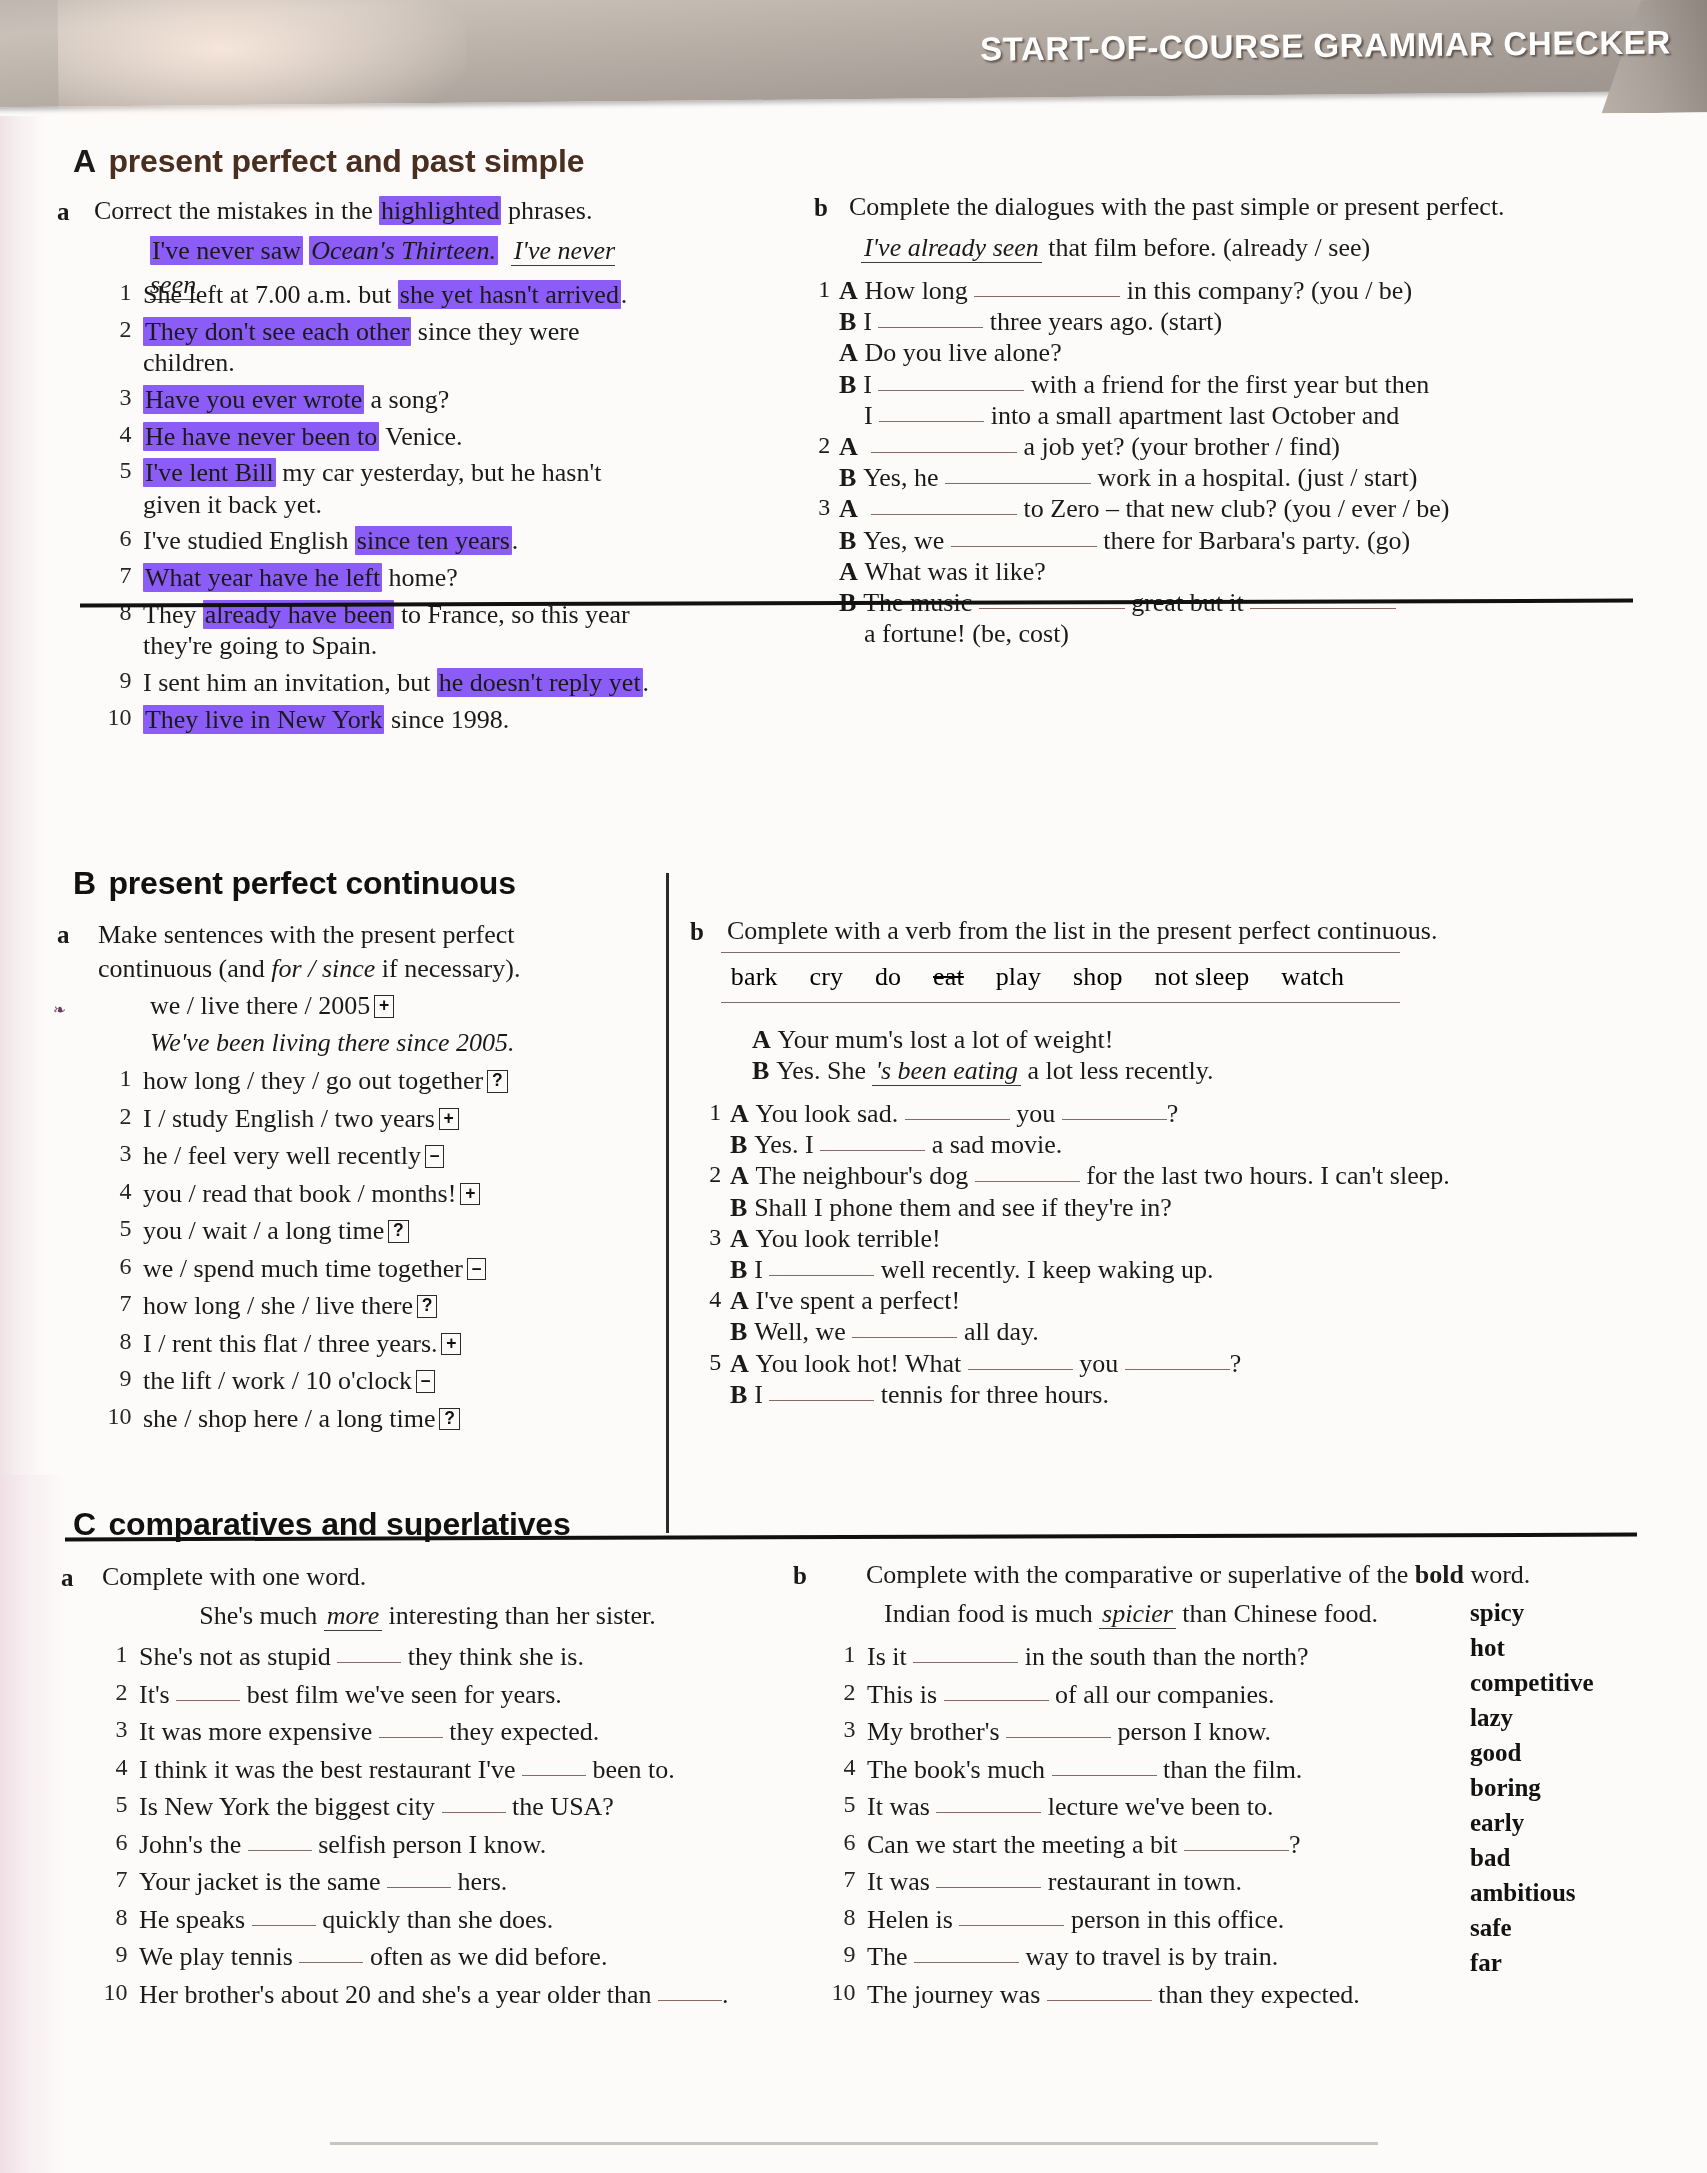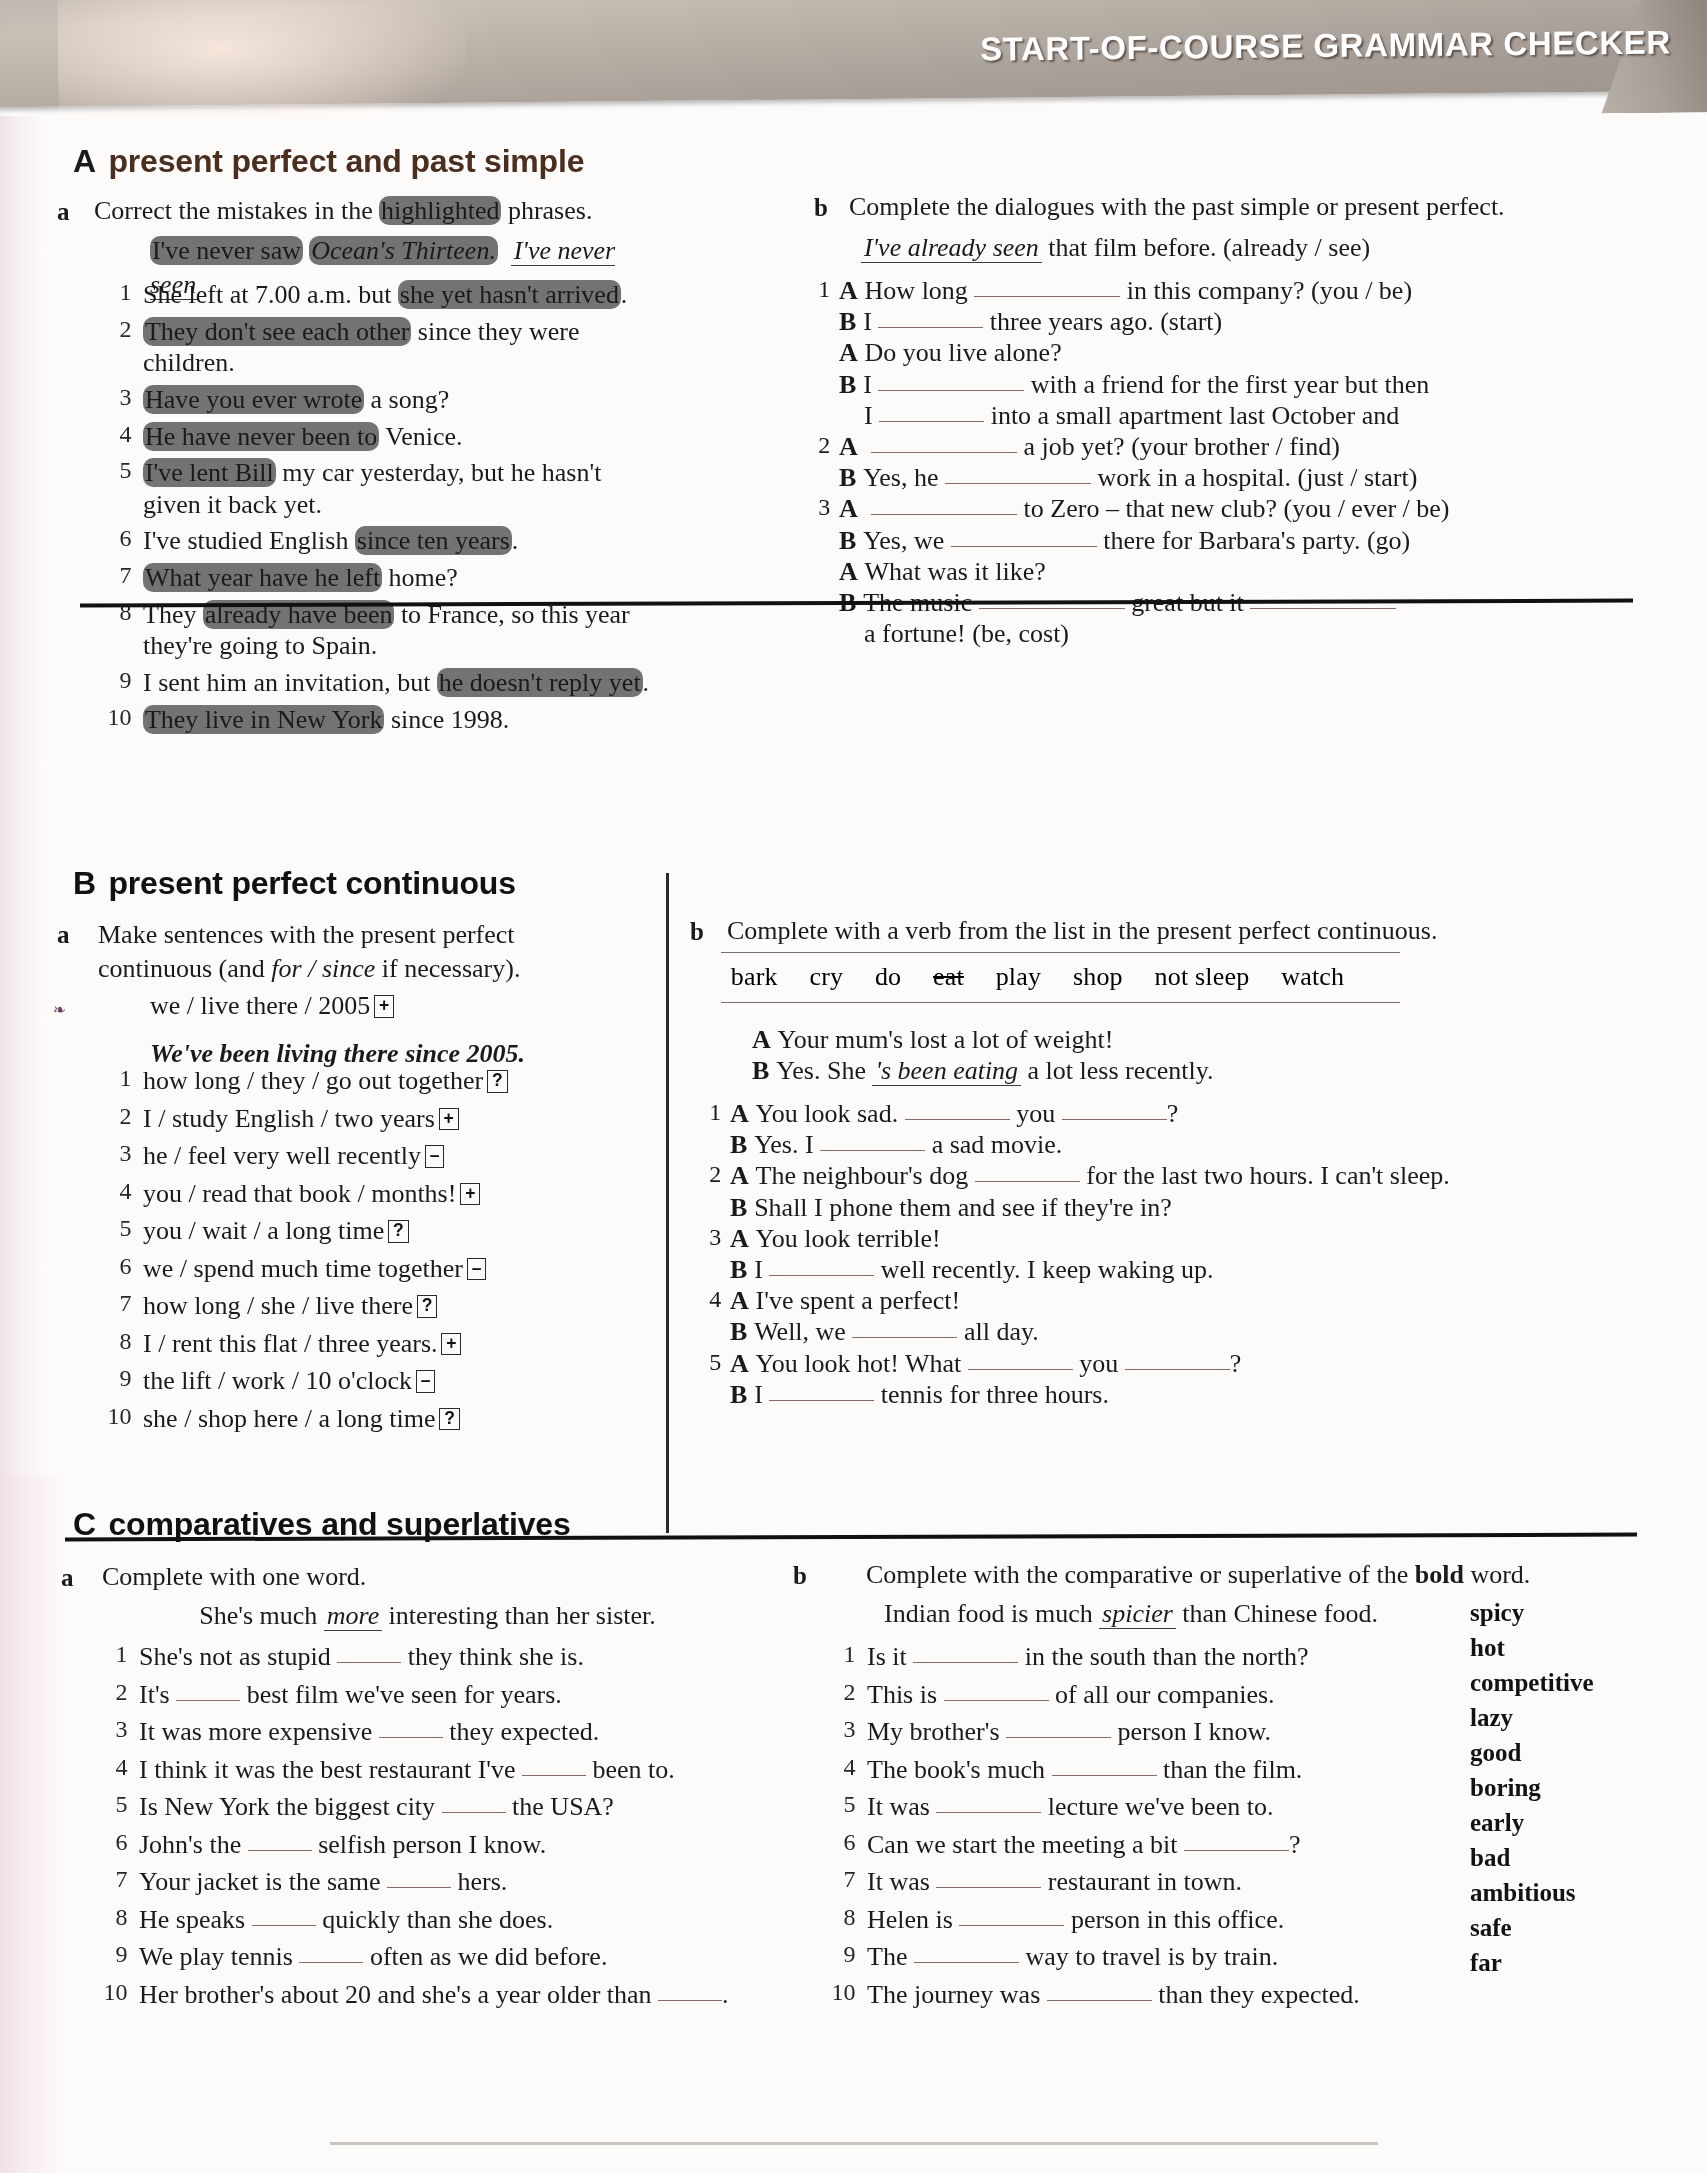--- a/index.html
+++ b/index.html
@@ -105,21 +105,21 @@
   .num {
     flex:0 0 auto; text-align:right;
     font-size:24px; color:#262626;
     padding-right:11.6px;
   }
   .txt { flex:1 1 auto; line-height:1.22; }
 
   .ex {
     font-style:italic;
   }
-  .hl { background:#737373; padding:0 1.9px; border-radius:10px; }
+  .hl { background:#8b5cf6; padding:0 1.9px; border-radius:1px; }
   .ul-ans {
     font-style:italic;
     border-bottom:1.6px solid #3a3a3a;
     padding:0 2.9px;
   }
   .blank {
     display:inline-block;
     border-bottom:1.6px solid #8a6a68;
     vertical-align:1.9px;
   }
@@ -393,21 +393,21 @@
       <span>Make sentences with the present perfect</span>
       <span>continuous (and</span>
       <span class="ex">for / since</span>
       <span>if necessary).</span>
     </div>
 
     <div class="tick" style="left:27px;top:885px;">❧</div>
 
     <div class="ex-intro" style="left:124px;top:873px;width:505px;">
       <span>we / live there / 2005</span><span class="badge">+</span>
-      <div class="ex" style="margin-top:14px;font-weight:bold;">We've been living there since 2005.</div>
+      <div class="ex" style="margin-top:3px;">We've been living there since 2005.</div>
     </div>
 
     <div class="ol" style="left:80px;top:949px;width:514px;">
       <div class="li" style="margin-bottom:5.8px;">
         <div class="num" style="flex-basis:37px;">1</div>
         <div class="txt"><span>how long / they / go out together</span><span class="badge">?</span></div>
       </div>
       <div class="li" style="margin-bottom:5.8px;">
         <div class="num" style="flex-basis:37px;">2</div>
         <div class="txt"><span>I / study English / two years</span><span class="badge">+</span></div>

